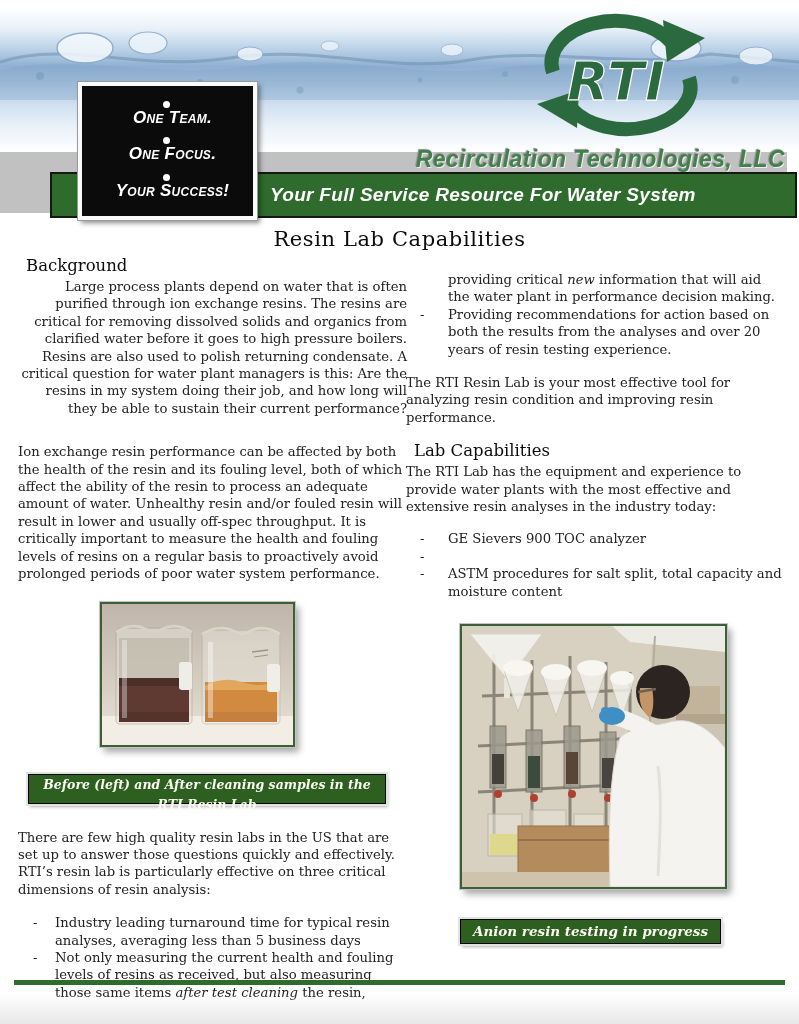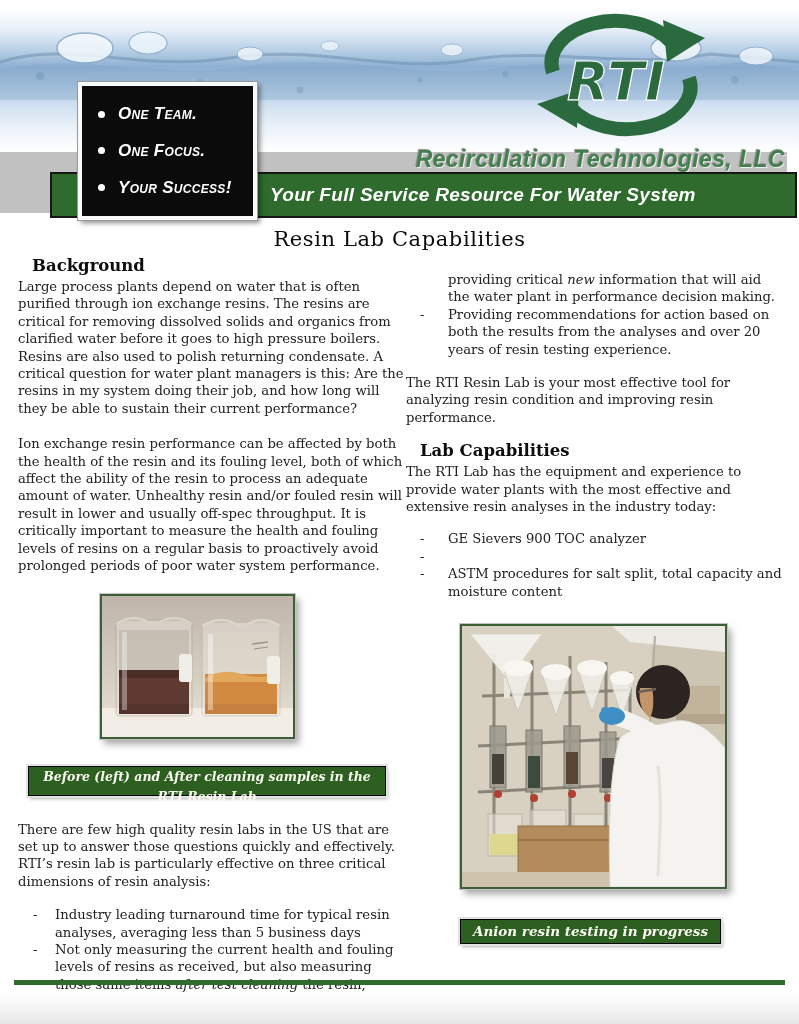--- a/index.html
+++ b/index.html
@@ -14,34 +14,34 @@
         font-size:23px;letter-spacing:.4px;color:#44804e;
         text-shadow:1px 1px 0 #ededed,-1px -1px 1px #8f8f8f;}
   .service-banner{position:absolute;left:50px;top:172px;width:747px;height:46px;
         box-sizing:border-box;background:#2e6b2c;border:2px solid #161616;
         color:#ffffff;font-family:"Liberation Sans", sans-serif;font-weight:bold;
         font-style:italic;font-size:19px;line-height:41px;padding-left:218px;letter-spacing:.3px;}
   .tagline-box{position:absolute;left:78px;top:82px;width:179px;height:138px;box-sizing:border-box;
         background:#0b0b0b;border:4px solid #fafafa;outline:1px solid #9a9a9a;
         box-shadow:3px 3px 5px rgba(0,0,0,.45);z-index:5;
         display:flex;flex-direction:column;justify-content:space-around;padding:10px 6px 10px 16px;}
-  .tag-item{display:flex;align-items:center;}
+  .tag-item{display:flex;align-items:center;flex-direction:column;}
   .tag-dot{width:7px;height:7px;border-radius:50%;background:#ffffff;margin-right:13px;flex:0 0 auto;}
   .tag-text{font-family:"Liberation Sans", sans-serif;font-style:italic;font-weight:bold;
         font-variant:small-caps;font-size:17px;color:#ffffff;letter-spacing:.3px;}
   .rti-logo{position:absolute;left:525px;top:6px;width:192px;height:138px;z-index:4;}
 
   
   .page-title{position:absolute;left:0;top:227px;width:799px;text-align:center;
         font-weight:normal;font-size:21px;letter-spacing:.6px;color:#0c0c0c;}
   .col-left{position:absolute;left:18px;top:256px;width:389px;}
   .col-right{position:absolute;left:406px;top:256px;width:380px;padding-top:15px;}
   .body-text{font-size:13.2px;line-height:17.4px;color:#222222;margin:0;}
-  .h2{font-size:16.5px;font-weight:bold;color:#0c0c0c;margin:0 0 3px 14px;}
-  .mb{margin-bottom:18px;}
+  .h2{font-size:16.5px;font-weight:normal;color:#0c0c0c;margin:0 0 3px 8px;}
+  .mb{margin-bottom:26px;text-align:right;}
   .ital{font-style:italic;}
   ul.dash-list{list-style:none;margin:16px 0 0 0;padding:0;}
   ul.dash-list li{display:flex;margin:0;}
   .dash{flex:0 0 22px;padding-left:15px;font-size:13.2px;line-height:17.4px;}
   .li-text{flex:1;font-size:13.2px;line-height:17.4px;color:#222222;}
   .col-right .dash{flex:0 0 28px;padding-left:14px;}
   .hang{padding-left:42px;}
 
   
   .photo{border:2px solid #3d5f38;box-shadow:0 0 0 1px #c4c4c4,4px 5px 7px rgba(0,0,0,.35);

